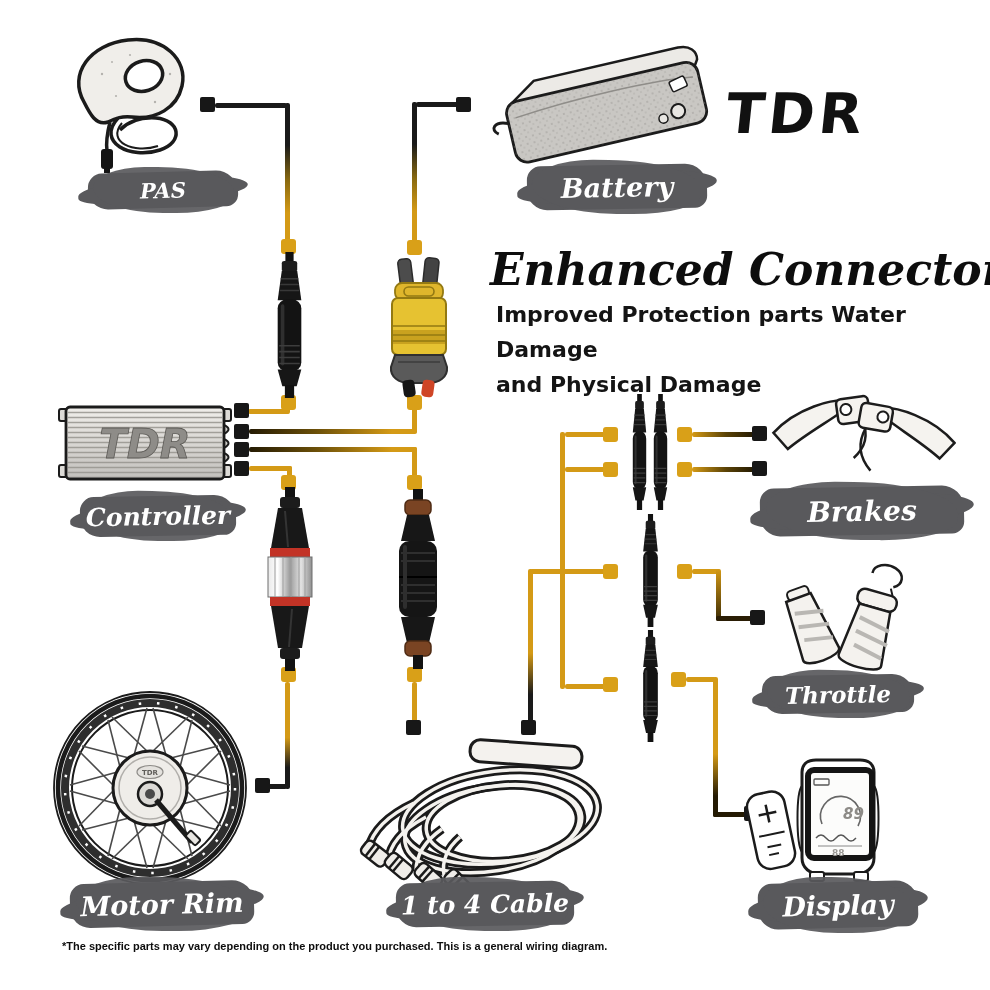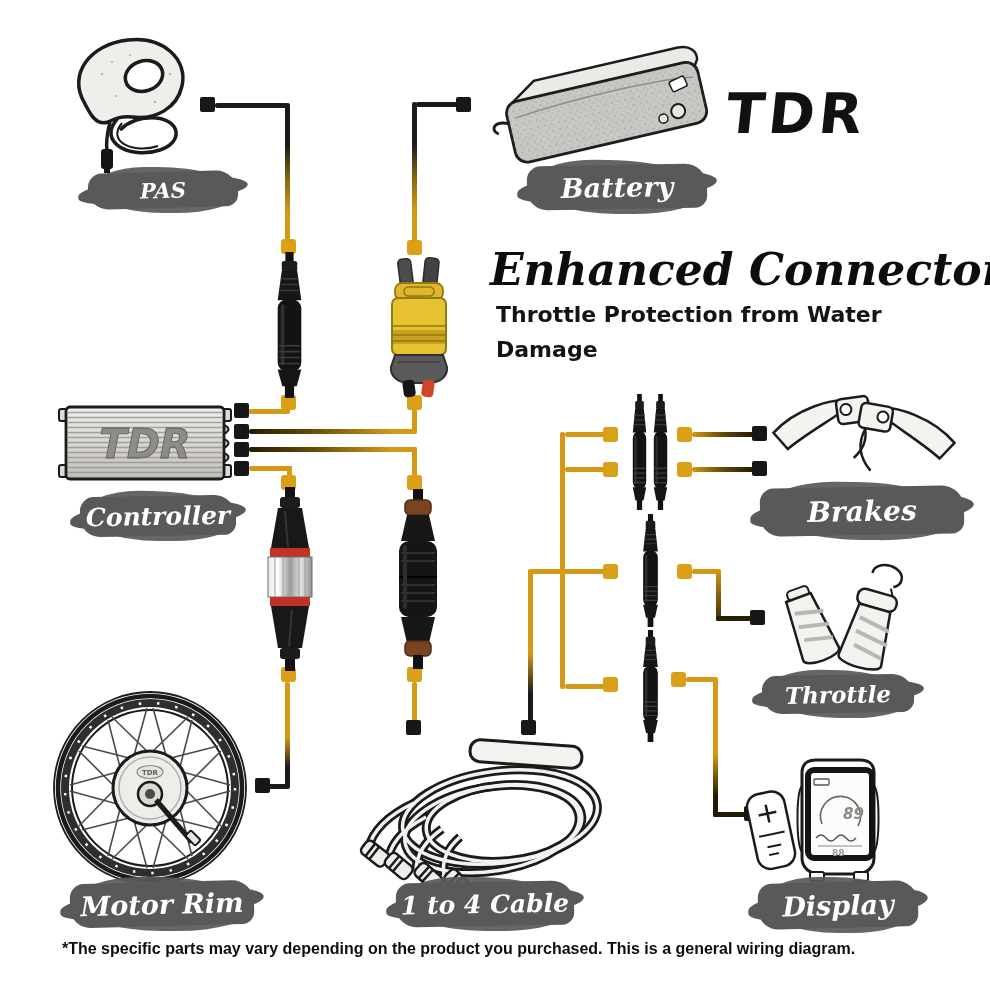--- a/index.html
+++ b/index.html
@@ -19,21 +19,21 @@
         border-radius:40% 60% 45% 55% / 50% 60% 40% 60%;transform:rotate(1.4deg);opacity:.92;z-index:-1;}
   .chip span{position:relative;z-index:2;}
   .logo{position:absolute;left:726px;top:84px;width:180px;height:64px;color:#111;
         font-family:"DejaVu Sans",sans-serif;font-weight:bold;font-size:56px;line-height:60px;
         letter-spacing:4px;transform:skewX(-6deg);}
   .title{position:absolute;left:490px;top:244px;width:480px;color:#0d0d0d;
         font-family:"DejaVu Serif",serif;font-style:italic;font-weight:bold;font-size:44px;white-space:nowrap;}
   .subtitle{position:absolute;left:496px;top:297px;width:470px;color:#141414;
         font-family:"DejaVu Sans",sans-serif;font-weight:bold;font-size:22px;line-height:35px;}
   .footnote{position:absolute;left:62px;top:940px;width:920px;color:#0d0d0d;
-        font-family:"Liberation Sans",sans-serif;font-weight:bold;font-size:16px;}
+        font-family:"Liberation Sans",sans-serif;font-weight:bold;font-size:11px;}
 </style>
 </head>
 <body>
 
 <div class="stage">
 
   <svg width="0" height="0" style="position:absolute">
     <defs>
       <linearGradient id="gChrome" x1="0" y1="0" x2="1" y2="0">
         <stop offset="0" stop-color="#e9e9e9"></stop>
@@ -433,17 +433,18 @@
   <div class="chip" style="left:762px;top:675px;width:152px;height:38px;font-size:23px;transform:rotate(-1deg)">
       <span>Throttle</span>
     </div>
   <div class="chip" style="left:758px;top:882px;width:160px;height:46px;font-size:27px;transform:rotate(-1.5deg)">
       <span>Display</span>
     </div>
 
   <div class="logo">TDR</div>
   <div class="title">Enhanced Connectors</div>
   <div class="subtitle">
-    <div>Throttle Protection from Water Damage</div>
+    <div>Improved Protection parts Water Damage</div>
+    <div>and Physical Damage</div>
   </div>
   <div class="footnote">*The specific parts may vary depending on the product you purchased. This is a general wiring diagram.</div>
 
 </div>
 
 </body></html>

